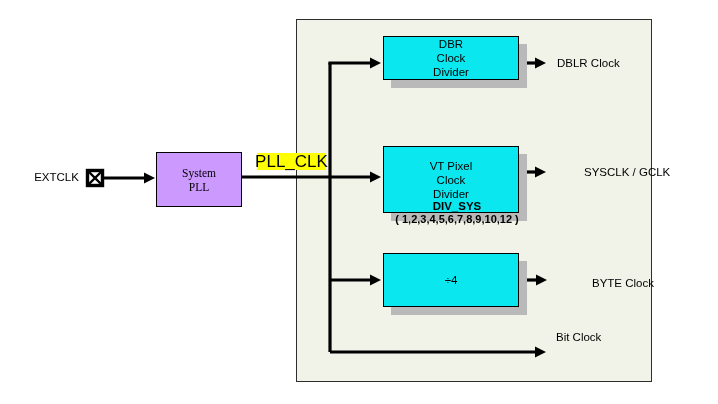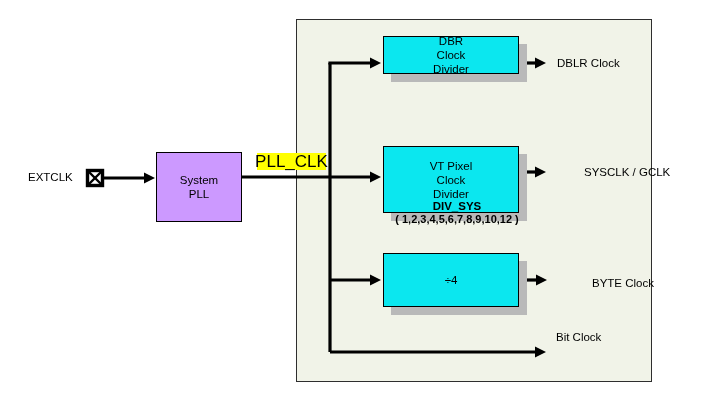--- a/index.html
+++ b/index.html
@@ -19,41 +19,41 @@
     box-sizing:border-box;
   }
   svg.wires{position:absolute;left:0;top:0;z-index:2;}
   .wire{stroke:var(--wire);stroke-width:3.2px;}
   .ahead{fill:var(--wire);}
   .port-rect{fill:#fff;stroke:#000;stroke-width:3.4px;}
   .port-x{stroke:#000;stroke-width:2.4px;}
 
   .lbl{position:absolute;z-index:3;font-size:11.5px;line-height:13px;white-space:nowrap;text-align:right;}
 
-  .extclk{left:28px;top:171px;width:57px;text-align:left;}
+  .extclk{left:28px;top:171px;width:57px;text-align:center;}
 
   .pll-box{
-    position:absolute;z-index:3;left:156px;top:152px;width:86px;height:70px;
+    position:absolute;z-index:3;left:156px;top:152px;width:86px;height:55px;
     background:var(--purple);border:1.5px solid #000;box-sizing:border-box;
     display:flex;flex-direction:column;align-items:center;justify-content:center;
-    font-size:11.5px;line-height:14px;text-align:center;
+    font-size:11.5px;line-height:14px;text-align:center;font-family:Liberation Serif, serif;
   }
   .tag{
     position:absolute;z-index:4;left:257px;top:153px;width:69px;height:17px;
     background:var(--yellow);display:flex;align-items:center;justify-content:center;
     font-size:17px;
   }
   .divbox{
     position:absolute;z-index:3;left:383px;width:136px;
     background:var(--cyan);border:1.5px solid #000;box-sizing:border-box;
     box-shadow:8px 8px 0 var(--shadow);
     display:flex;flex-direction:column;align-items:center;justify-content:center;
     font-size:11.5px;line-height:14px;text-align:center;
   }
-  .dbr-box{top:36px;height:38px;}
+  .dbr-box{top:36px;height:44px;}
   .vt-box{top:146px;height:67px;}
   .div4-box{top:253px;height:54px;}
 
   .param{
     position:absolute;z-index:3;left:375px;width:164px;text-align:center;
     font-size:11.5px;line-height:12.5px;
   }
   .param .vals{font-size:11px;}
   .dbr-param{top:96px;}
   .vt-param{top:200px;font-weight:bold;}

